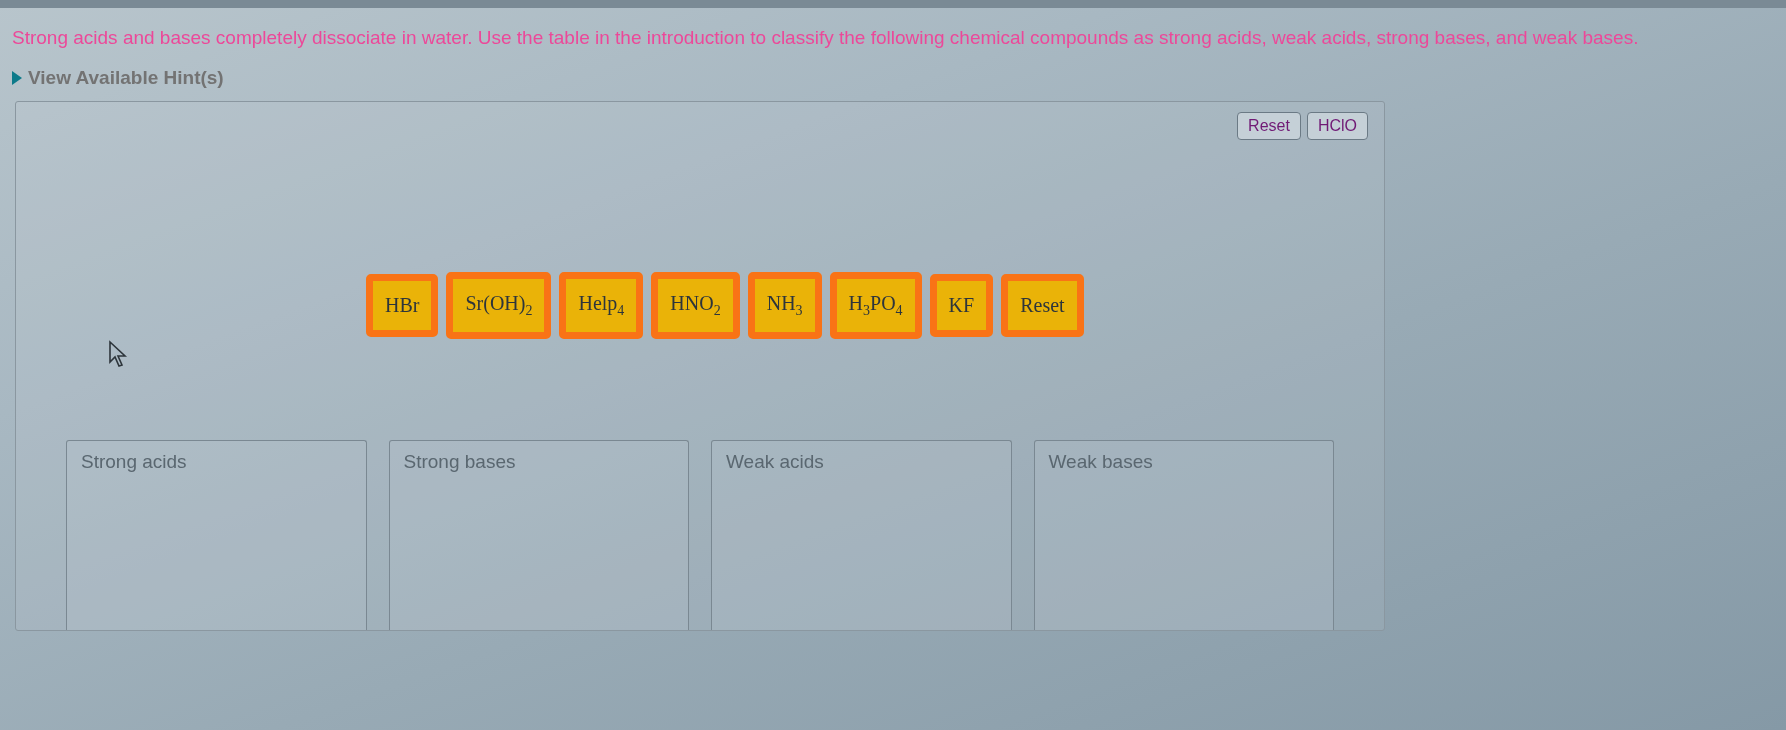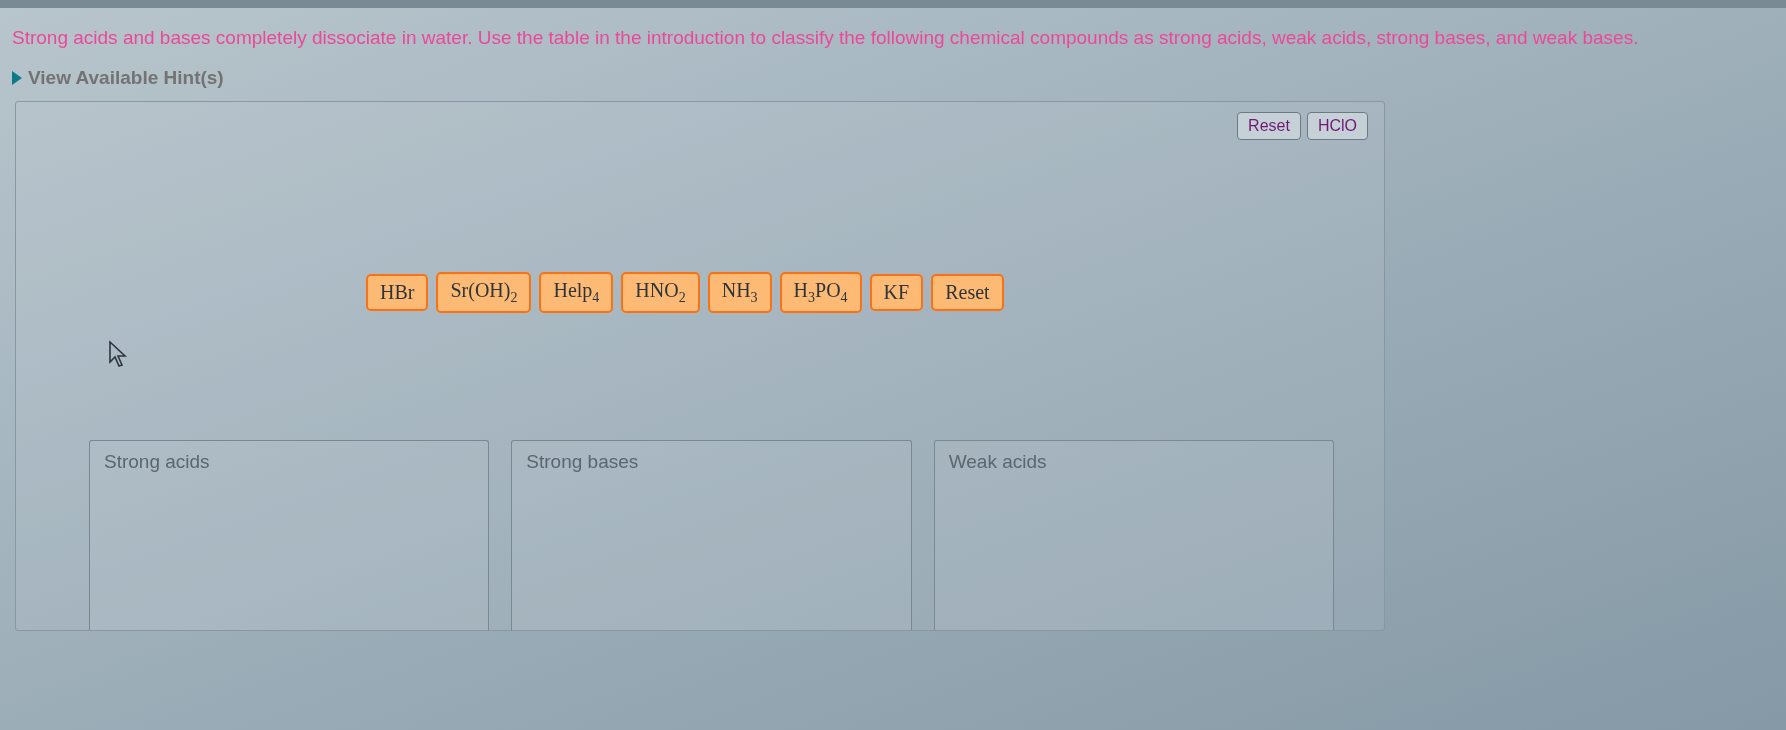--- a/index.html
+++ b/index.html
@@ -82,24 +82,24 @@
     }
     .drag-items {
       position: absolute;
       top: 170px;
       left: 350px;
       display: flex;
       gap: 8px;
       align-items: center;
     }
     .drag-item {
-      background: #fdba74;
-      border: 2px solid #f97316;
+      background: #eab308;
+      border: 7px solid #f97316;
       border-radius: 5px;
-      padding: 5px 12px;
+      padding: 13px 12px;
       font-family: "Times New Roman", serif;
       font-size: 20px;
       color: #2d353b;
       cursor: move;
       white-space: nowrap;
     }
     .drag-item sub {
       font-size: 14px;
       vertical-align: sub;
     }
@@ -110,21 +110,20 @@
       font-size: 26px;
       color: #2d353b;
     }
     .bins-row {
       position: absolute;
       bottom: 0;
       left: 50px;
       right: 50px;
       display: flex;
       gap: 22px;
-      margin-left: 23px;
     }
     .bin {
       flex: 1;
       border: 1px solid #7a8892;
       border-bottom: none;
       border-radius: 3px 3px 0 0;
       background: rgba(190, 200, 208, 0.2);
       height: 190px;
       padding: 10px 14px;
     }
@@ -175,16 +174,19 @@
     <div class="bins-row">
       <div class="bin">
         <div class="bin-label">Strong acids</div>
       </div>
       <div class="bin">
         <div class="bin-label">Strong bases</div>
       </div>
       <div class="bin">
         <div class="bin-label">Weak acids</div>
       </div>
+      <div class="bin">
+        <div class="bin-label">Weak bases</div>
+      </div>
     </div>
 
   </div>
 </div>
 
 </body></html>

